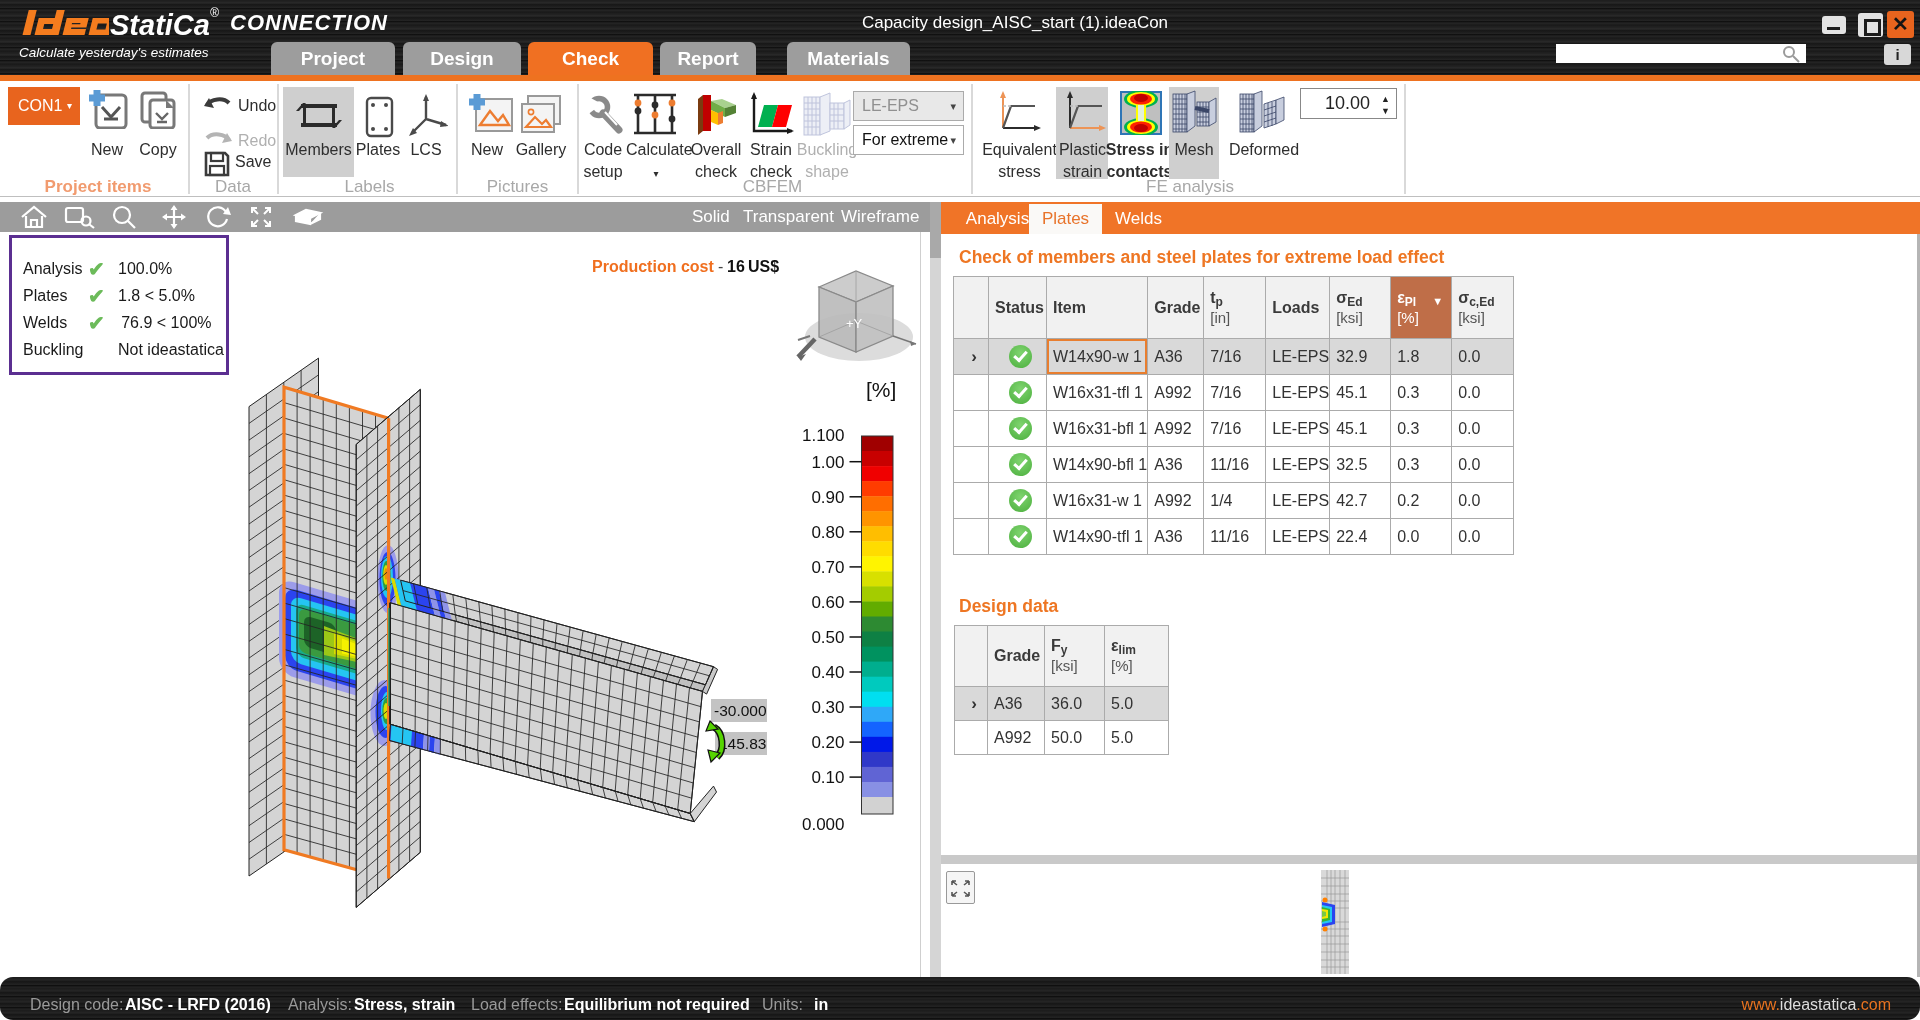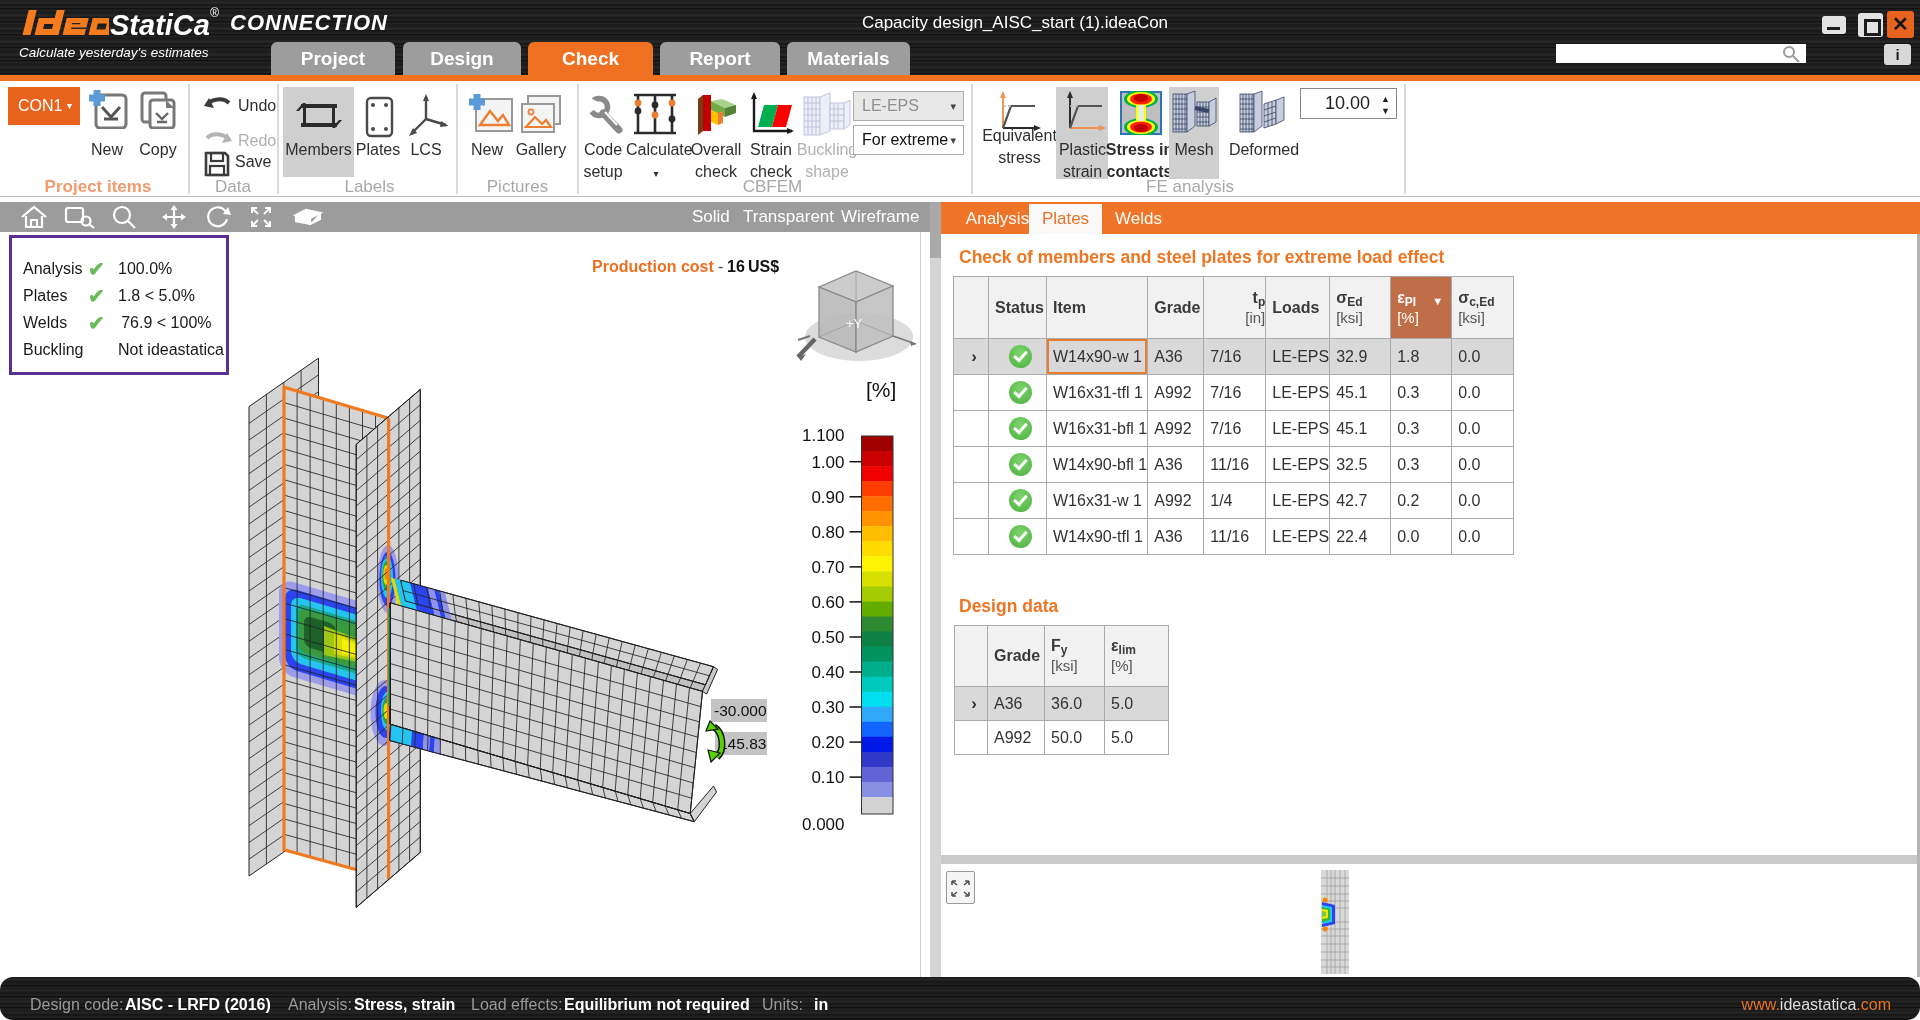--- a/index.html
+++ b/index.html
@@ -103,21 +103,21 @@
   <div class="winbtn" id="btn-max"></div>
   <div class="winbtn" id="btn-close">✕</div>
   <div id="searchbox"><svg width="250" height="19">
           <circle cx="233" cy="8" r="5" fill="none" stroke="#9a9a9a" stroke-width="2"></circle>
           <path d="M 237 12 L 243 18" stroke="#9a9a9a" stroke-width="2"></path>
         </svg></div>
   <div id="infobtn">i</div>
   <div class="tab" style="left:271px;width:124px;">Project</div>
   <div class="tab" style="left:403px;width:118px;">Design</div>
   <div class="tab active" style="left:528px;width:125px;">Check</div>
-  <div class="tab" style="left:660px;width:120px;">Report</div>
+  <div class="tab" style="left:660px;width:96px;">Report</div>
   <div class="tab" style="left:787px;width:123px;">Materials</div>
 </div>
 <div id="orangestrip"></div>
 
 <div id="ribbon">
   <div id="con1">CON1<span class="arr">▾</span></div>
   <svg class="abs" style="left:86px;top:8px;" width="42" height="40">
         <rect x="10" y="6" width="30" height="33" rx="4" fill="#fff" stroke="#787878" stroke-width="3"></rect>
         <path d="M 16 18 L 25 28 L 34 18" fill="none" stroke="#555" stroke-width="3"></path>
         <path d="M 18 30 L 32 30" stroke="#555" stroke-width="3"></path>
@@ -250,21 +250,21 @@
   <div class="rsep" style="left:971px;"></div>
 
   <svg class="abs" style="left:995px;top:9px;" width="46" height="44">
         <path d="M 8 4 L 8 38" stroke="#ed9456" stroke-width="2"></path>
         <path d="M 8 38 L 44 38" stroke="#2b2b2b" stroke-width="2"></path>
         <path d="M 8 1 L 5 8 L 11 8 Z" fill="#ed9456"></path>
         <path d="M 46 38 L 39 35 L 39 41 Z" fill="#2b2b2b"></path>
         <path d="M 8 38 L 16 16 L 40 16" fill="none" stroke="#555" stroke-width="2.2"></path>
         <path d="M 8 16 L 16 16" stroke="#bbb" stroke-width="1.4" stroke-dasharray="3 2"></path>
       </svg>
-  <div class="rlabel" style="left:977px;top:44px;width:85px;">Equivalent<br>stress</div>
+  <div class="rlabel" style="left:977px;top:58px;width:85px;">Equivalent<br>stress</div>
   <div class="rsel" style="left:1056px;top:6px;width:52px;height:92px;"></div>
   <svg class="abs" style="left:1062px;top:9px;" width="44" height="44">
         <path d="M 8 4 L 8 38" stroke="#2b2b2b" stroke-width="2"></path>
         <path d="M 8 38 L 42 38" stroke="#ed9456" stroke-width="2"></path>
         <path d="M 8 1 L 5 8 L 11 8 Z" fill="#2b2b2b"></path>
         <path d="M 44 38 L 37 35 L 37 41 Z" fill="#ed9456"></path>
         <path d="M 8 38 L 16 16 L 40 16" fill="none" stroke="#555" stroke-width="2.2"></path>
         <path d="M 8 16 L 16 16" stroke="#bbb" stroke-width="1.4" stroke-dasharray="3 2"></path>
       </svg>
   <div class="rlabel" style="left:1058px;top:58px;width:49px;">Plastic<br>strain</div>
@@ -502,21 +502,21 @@
     <div class="ptab" style="left:161px;width:73px;">Welds</div>
   </div>
   <h2 class="sec" style="left:18px;top:45px;">Check of members and steel plates for extreme load effect</h2>
   <table class="grid" style="left:12px;top:74px;">
     <tbody>
           <tr style="height:62px;">
       <th style="width:35px;"></th>
       <th style="width:58px;">Status</th>
       <th style="width:96px;">Item</th>
       <th style="width:56px;">Grade</th>
-      <th style="width:62px;text-align:right;">t<sub class="s">p</sub><br><span class="unit">[in]</span></th>
+      <th style="width:62px;">t<sub class="s">p</sub><br><span class="unit">[in]</span></th>
       <th style="width:58px;">Loads</th>
       <th style="width:61px;">σ<sub class="s">Ed</sub><br><span class="unit">[ksi]</span></th>
       <th class="eps" style="width:61px;">ε<sub class="s">Pl</sub><span style="position:absolute;right:8px;top:18px;font-size:11px;">▼</span><br><span class="unit" style="color:#fff;">[%]</span></th>
       <th style="width:62px;">σ<sub class="s">c,Ed</sub><br><span class="unit">[ksi]</span></th>
     </tr>
     <tr class="sel" style="height:36px;">
             <td style="text-align:center;"><span class="expandarr">›</span></td>
             <td style="text-align:center;"><span class="gcheck"></span></td>
             <td style="box-shadow:inset 0 0 0 2px #e87e2f;">W14x90-w 1</td>
             <td>A36</td>

